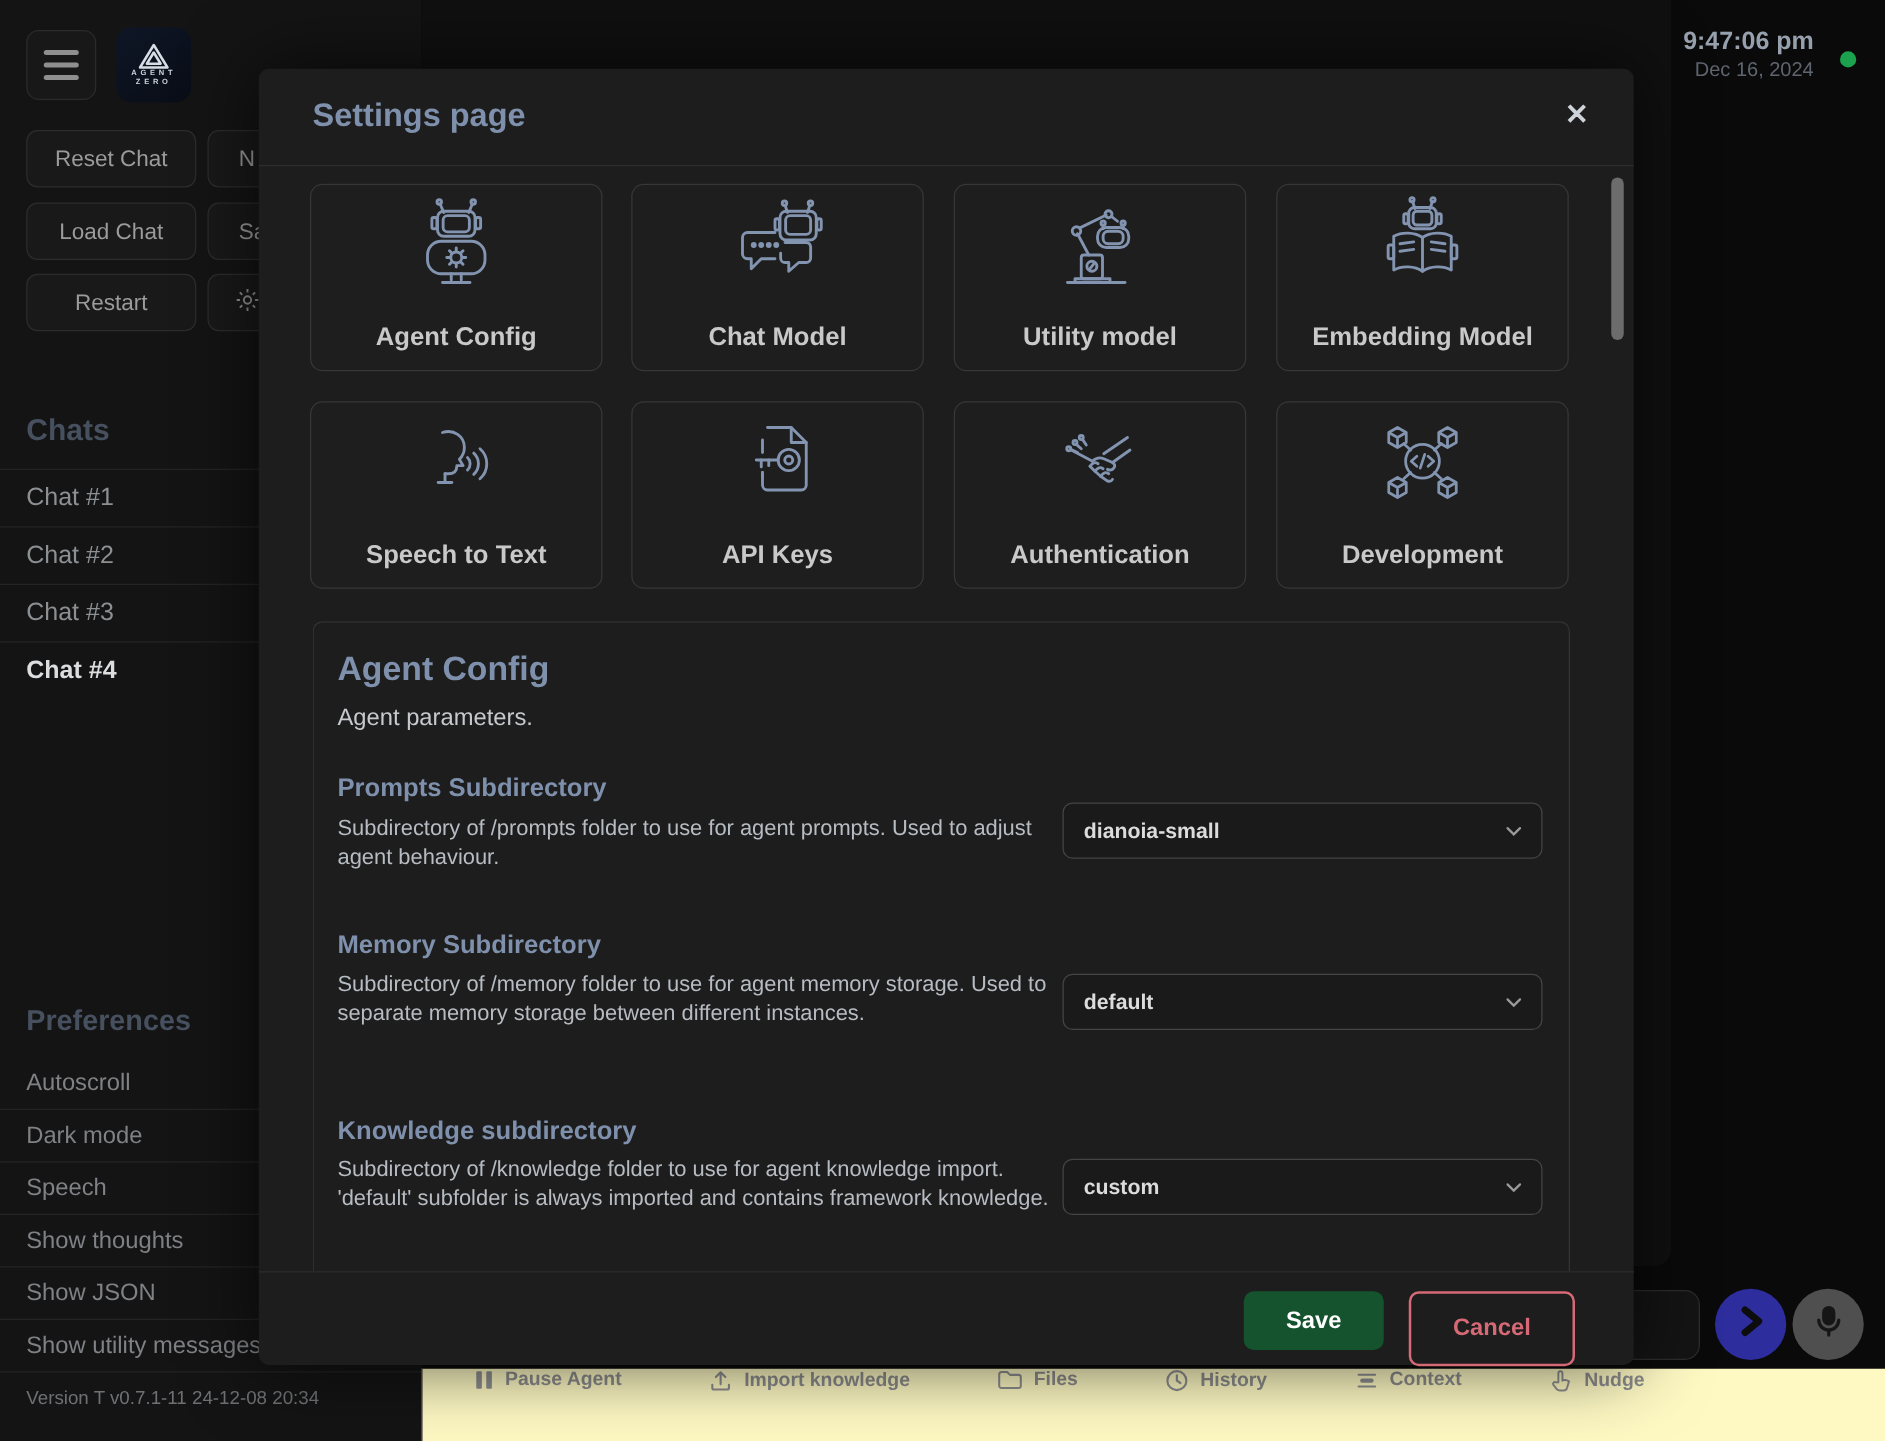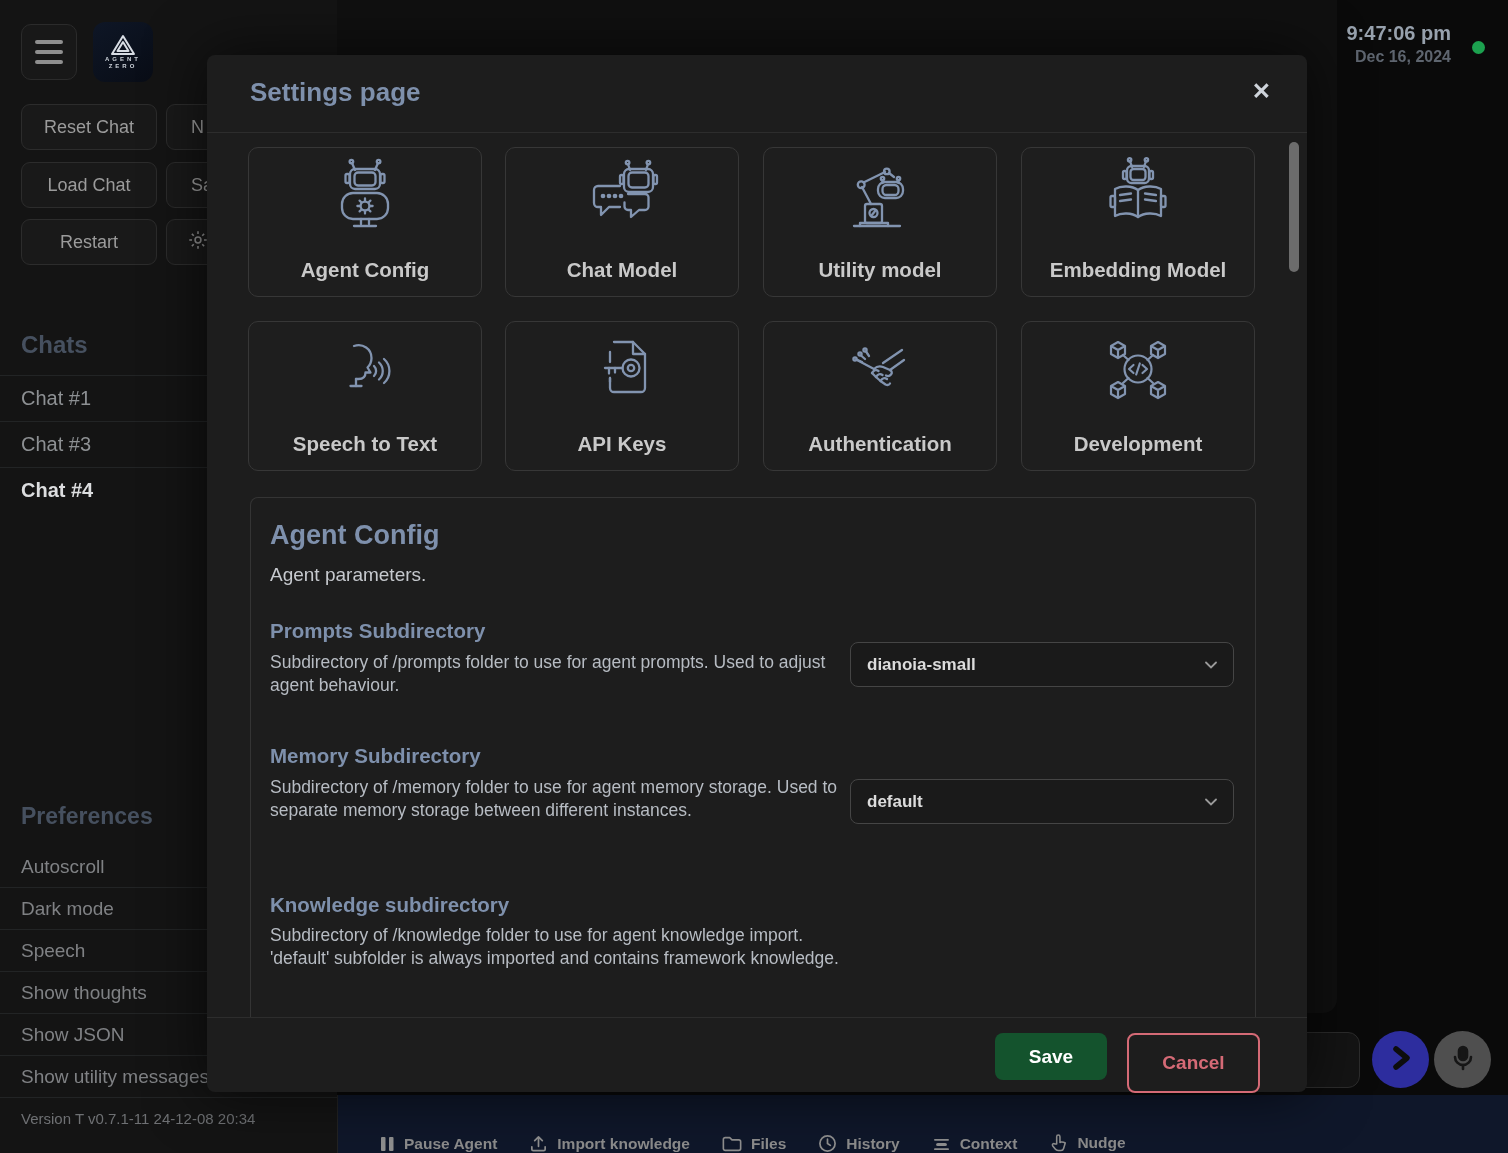--- a/index.html
+++ b/index.html
@@ -21,27 +21,27 @@
   .chat-item { height:46px; border-top:1px solid #222425; color:#8d9093; font-size:20px; display:flex; align-items:center; padding-left:21px; cursor:pointer; }
   .chat-item.active { color:#dcdddf; font-weight:800; }
   .pref-list { position:absolute; left:0; top:846px; width:337px; }
   .pref-item { height:42px; border-bottom:1px solid #222425; color:#7f8184; font-size:19px; display:flex; align-items:center; padding-left:21px; cursor:pointer; }
   .version { position:absolute; left:21px; top:1110px; color:#6e7073; font-size:15px; }
 
   
   .chat-panel { position:absolute; left:337px; top:0; width:1000px; height:1013px; background:#101010; border-bottom-right-radius:14px; }
   .clock { position:absolute; right:57px; top:22px; text-align:right; }
   .clock .time { color:#97a1ad; font-size:20px; font-weight:700;margin-left:48px; }
-  .clock .date { color:#5e656f; font-size:16px; font-weight:700; margin-top:3px;text-align:right; }
+  .clock .date { color:#5e656f; font-size:16px; font-weight:400; margin-top:3px;text-align:right; }
   .status-dot { position:absolute; left:1472px; top:41px; width:13px; height:13px; border-radius:50%; background:#1ca14f; }
   .msg-input { position:absolute; left:1240px; top:1032px; width:120px; height:56px; background:#141414; border:1px solid #2c2c2c; border-radius:12px; }
   .send-btn { position:absolute; left:1372px; top:1031px; width:57px; height:57px; border-radius:50%; background:#2d2d9e; display:flex; align-items:center; justify-content:center; cursor:pointer; }
   .mic-btn { position:absolute; left:1434px; top:1031px; width:57px; height:57px; border-radius:50%; background:#4f4f4f; display:flex; align-items:center; justify-content:center; cursor:pointer; }
 
-  .bottom-bar { position:absolute; left:337px; top:1095px; width:1171px; height:58px; background:#0f172a; border-left:1px solid #232323; display:flex; align-items:flex-end; padding-left:42px; gap:32px; }
+  .bottom-bar { position:absolute; left:337px; top:1095px; width:1171px; height:58px; background:#fef9c3; border-left:1px solid #232323; display:flex; align-items:flex-start; padding-left:42px; gap:70px; }
   .bar-action { display:flex; align-items:center; gap:9px; color:#8c8c8c; font-size:15.5px; font-weight:700; cursor:pointer; white-space:nowrap; }
   .bar-action svg { display:block; }
 
   
   .modal { position:absolute; left:207px; top:55px; width:1100px; height:1037px; background:#1d1d1d; border-radius:8px; box-shadow:0 0 60px rgba(0,0,0,.65); }
   .modal-header { position:absolute; left:0; top:0; width:100%; height:78px; border-bottom:1px solid #2d2d2d; }
   .modal-title { position:absolute; left:43px; top:22px; font-size:26px; font-weight:800; color:#7e90ac; }
   .modal-close { position:absolute; right:36px; top:22px; font-size:23px; font-weight:700; color:#ced3da; cursor:pointer; line-height:1.3; }
 
   .card { position:absolute; width:234px; height:150px; background:#1e1e1e; border:1px solid #373737; border-radius:10px; cursor:pointer; }
@@ -96,20 +96,21 @@
         <svg width="22" height="22" viewBox="0 0 24 24" fill="none" stroke="#8f8f8f" stroke-width="1.7">
             <circle cx="12" cy="12" r="3.2"></circle>
             <path d="M12 2.5v3M12 18.5v3M2.5 12h3M18.5 12h3M5.3 5.3l2.1 2.1M16.6 16.6l2.1 2.1M18.7 5.3l-2.1 2.1M7.4 16.6l-2.1 2.1"></path>
           </svg>
       </span>
     </button>
 
     <div class="heading-dim" style="top:331px;font-size:24px;">Chats</div>
     <div class="chat-list">
       <div class="chat-item">Chat #1</div>
+      <div class="chat-item">Chat #2</div>
       <div class="chat-item">Chat #3</div>
       <div class="chat-item active">Chat #4</div>
     </div>
 
     <div class="heading-dim" style="top:803px;font-size:23px;">Preferences</div>
     <div class="pref-list">
       <div class="pref-item">Autoscroll</div>
       <div class="pref-item">Dark mode</div>
       <div class="pref-item">Speech</div>
       <div class="pref-item">Show thoughts</div>
@@ -381,20 +382,28 @@
         <span class="sel-val">default</span>
         <span>
             <svg width="12" height="8" viewBox="0 0 12 8" fill="none" stroke="#9a9a9a" stroke-width="1.8" stroke-linecap="round">
               <path d="M1 1.5 L6 6.5 L11 1.5"></path>
             </svg>
           </span>
       </div>
 
       <div class="field-label" style="top:395px;">Knowledge subdirectory</div>
       <div class="field-desc" style="top:426px;">Subdirectory of /knowledge folder to use for agent knowledge import. 'default' subfolder is always imported and contains framework knowledge.</div>
+      <div class="select" style="top:429px;">
+        <span class="sel-val">custom</span>
+        <span>
+            <svg width="12" height="8" viewBox="0 0 12 8" fill="none" stroke="#9a9a9a" stroke-width="1.8" stroke-linecap="round">
+              <path d="M1 1.5 L6 6.5 L11 1.5"></path>
+            </svg>
+          </span>
+      </div>
     </div>
 
     <div class="scroll-thumb"></div>
 
     <div class="modal-footer">
       <button class="save-btn">Save</button>
       <button class="cancel-btn">Cancel</button>
     </div>
   </div>
 

